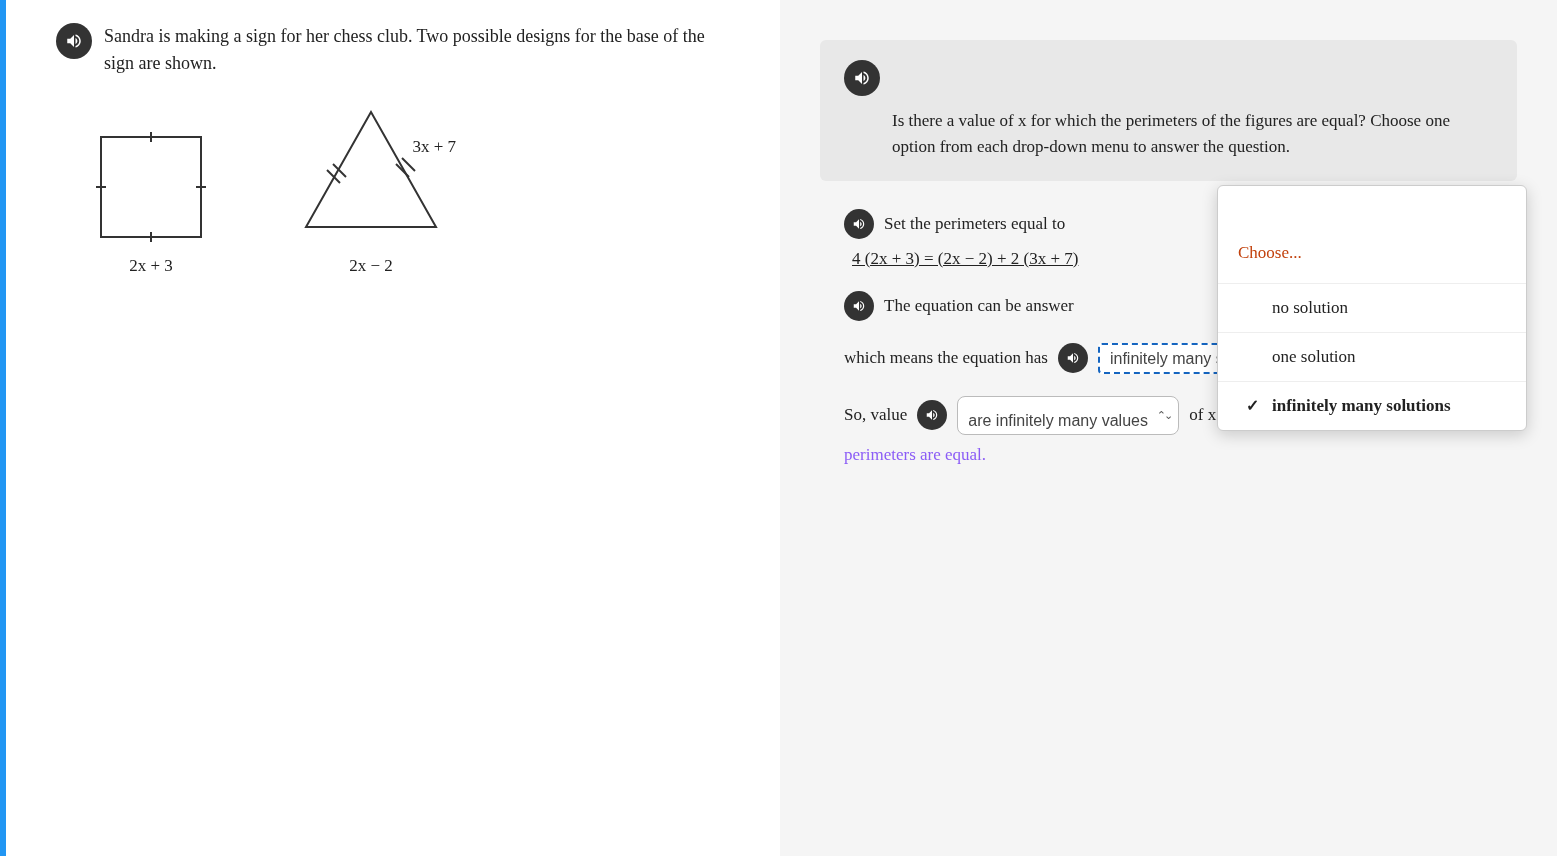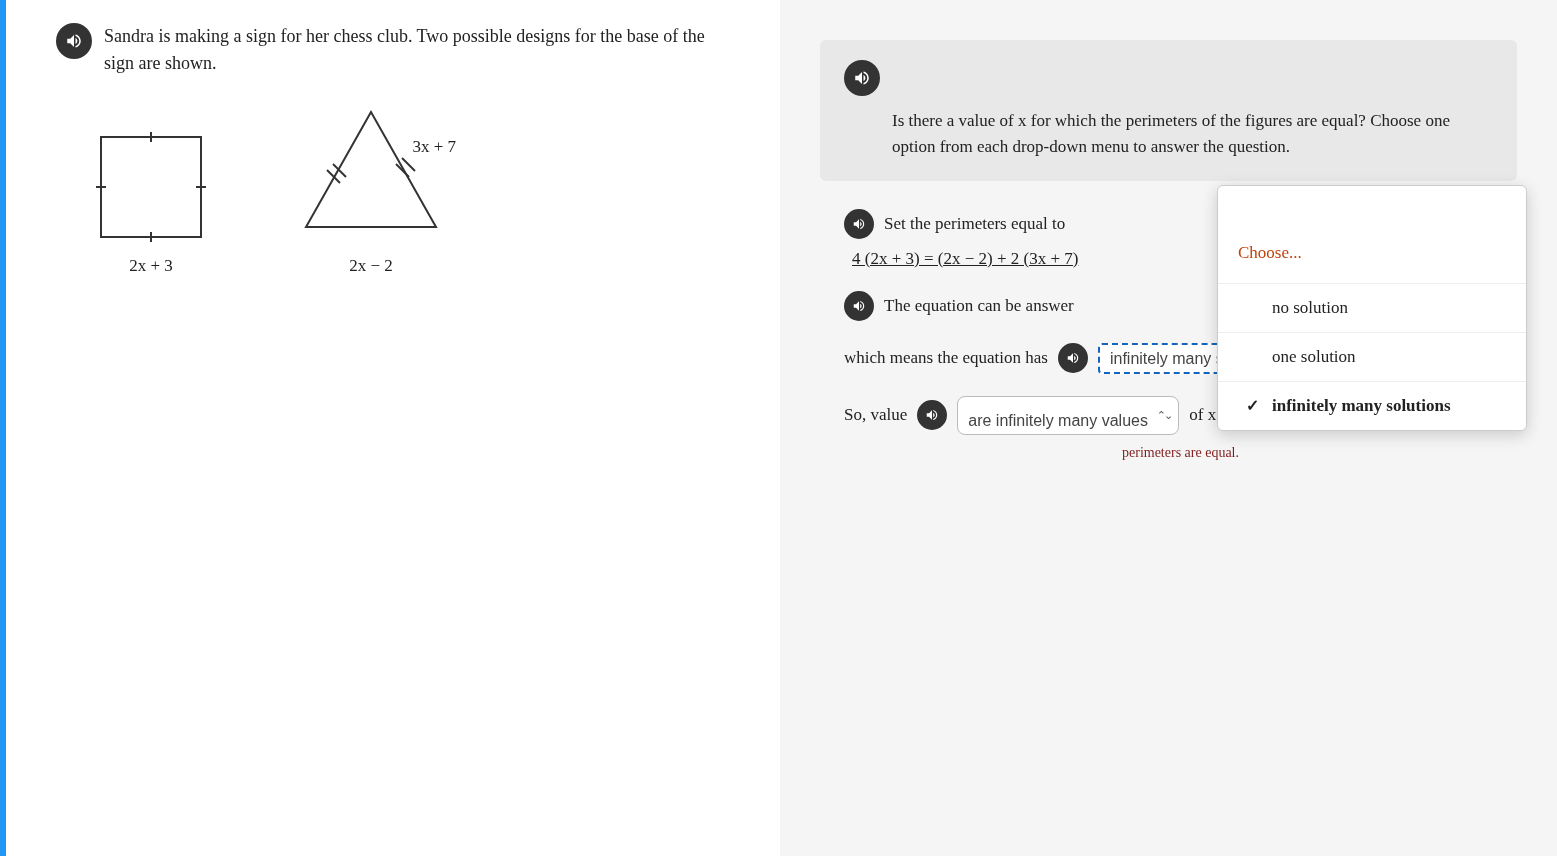--- a/index.html
+++ b/index.html
@@ -219,24 +219,23 @@
     .dropdown-menu-header {
       padding: 20px 20px;
       font-size: 17px;
       color: #c2410c;
       border-bottom: 1px solid #eee;
       cursor: pointer;
       margin-top: 37px;
     }
 
     .perimeters-line {
-      font-size: 14px;
-      color: #7f1d1d;
+      font-size: 17px;
+      color: #8b5cf6;
       margin-top: 10px;
-      text-align: center;
     }
 
     
     .audio-btn-sm {
       width: 30px;
       height: 30px;
       border-radius: 50%;
       background: #333;
       border: none;
       cursor: pointer;

